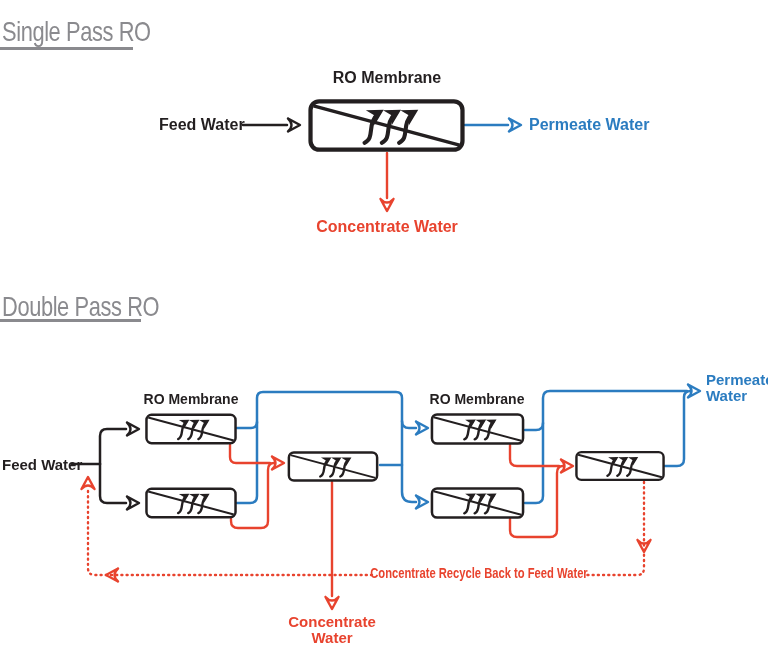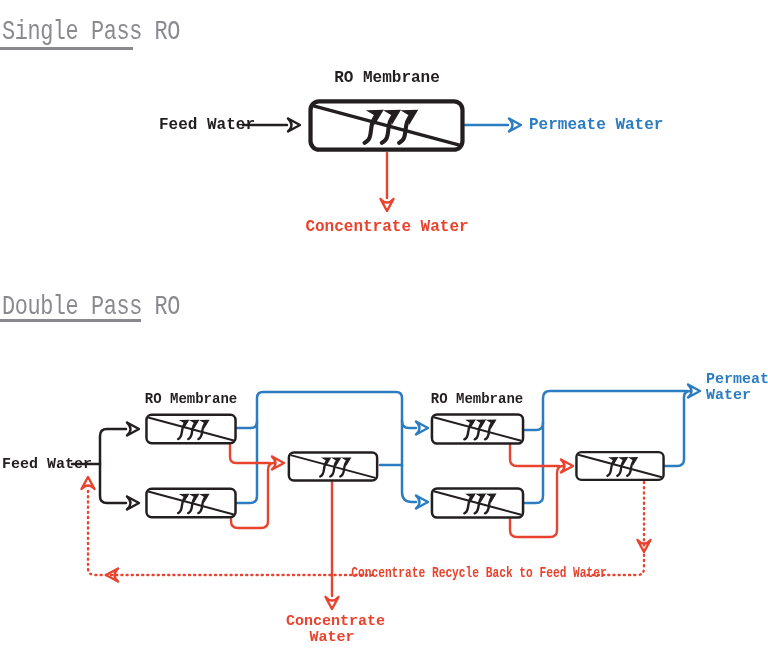--- a/index.html
+++ b/index.html
@@ -1,17 +1,17 @@
 <!DOCTYPE html>
 <html style="--blue: #2b7cc0; --red: #e8432e; --black: #231f20; --gray: #8a8a8e;"><head>
 <meta charset="utf-8">
 <style>
   html,body{margin:0;padding:0;background:#fff;}
   #canvas{position:relative;width:768px;height:672px;background:#fff;overflow:hidden;
-          font-family:Liberation Mono, monospace;}
+          font-family:Liberation Sans, sans-serif;}
   svg{position:absolute;left:0;top:0;}
   .title{position:absolute;font-size:28px;font-weight:normal;color:var(--gray);
          transform:scaleX(.78);transform-origin:left center;white-space:nowrap;letter-spacing:-.5px;}
   .rule{position:absolute;height:2.5px;background:var(--gray);}
   .lbl{position:absolute;font-weight:bold;color:var(--black);white-space:nowrap;line-height:1.05;}
   .c{transform:translateX(-50%);}
   .blue{color:var(--blue);}
   .red{color:var(--red);}
   .sp{font-size:16px;}
   .dp{font-size:14px;}

